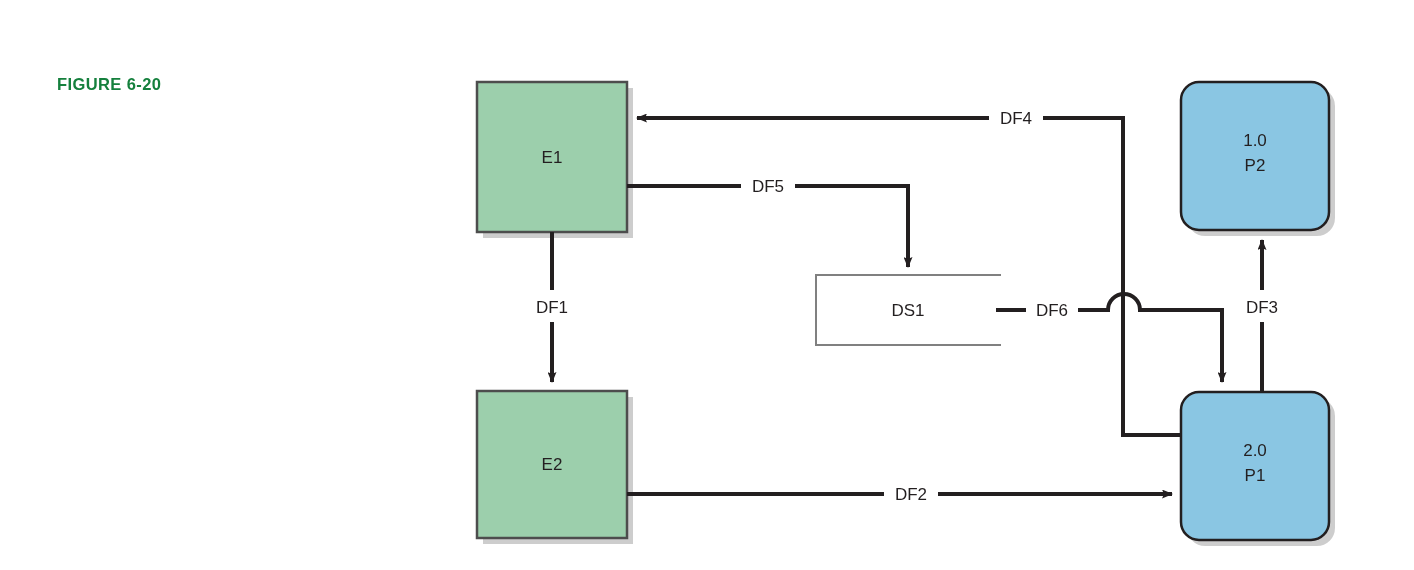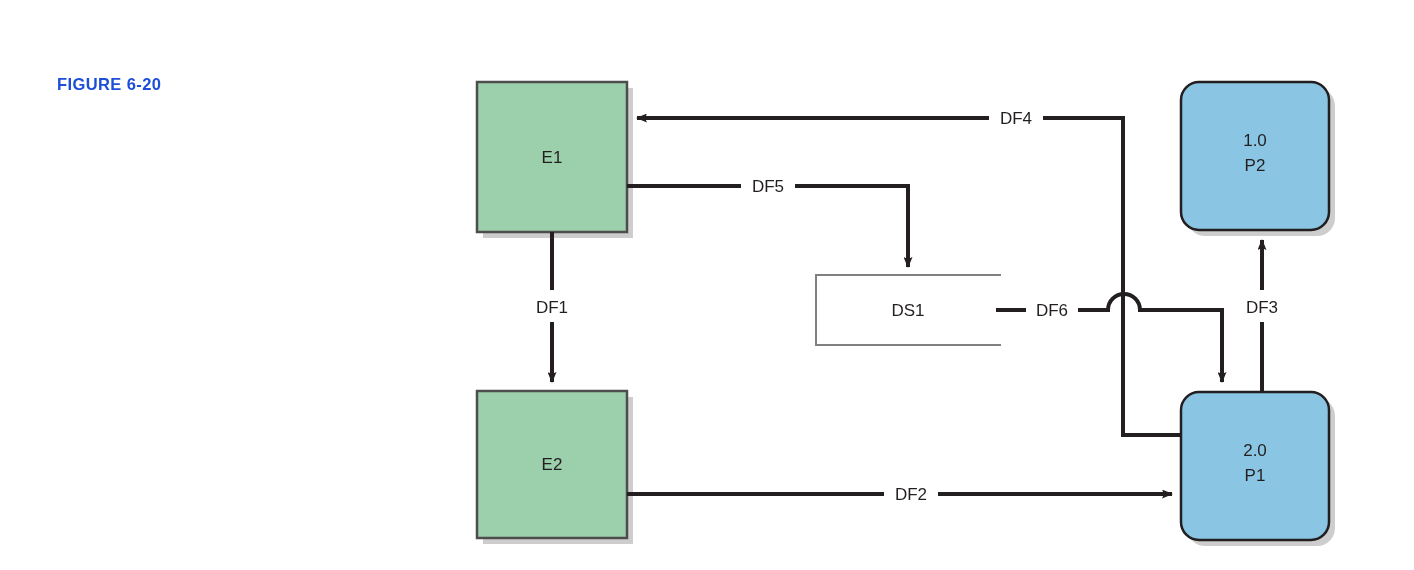--- a/index.html
+++ b/index.html
@@ -18,21 +18,21 @@
     overflow: hidden;
   }
   #figure-label {
     position: absolute;
     left: 57px;
     top: 75px;
     font-family: "Liberation Sans", sans-serif;
     font-weight: bold;
     font-size: 16.5px;
     letter-spacing: 0.4px;
-    color: #1d4ed8;
+    color: #15803d;
     white-space: nowrap;
   }
   #diagram-svg {
     position: absolute;
     left: 0;
     top: 0;
   }
   .node-label {
     font-family: "Liberation Sans", sans-serif;
     font-size: 17px;

